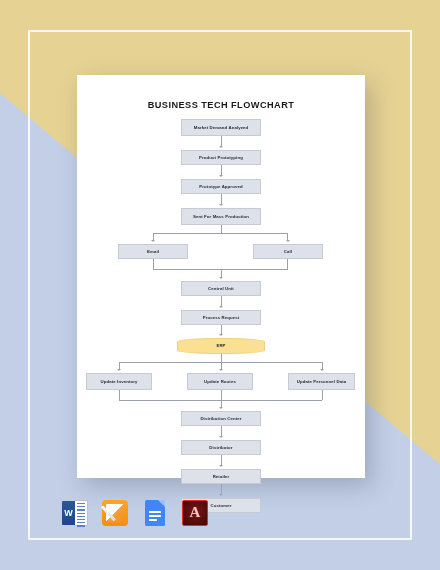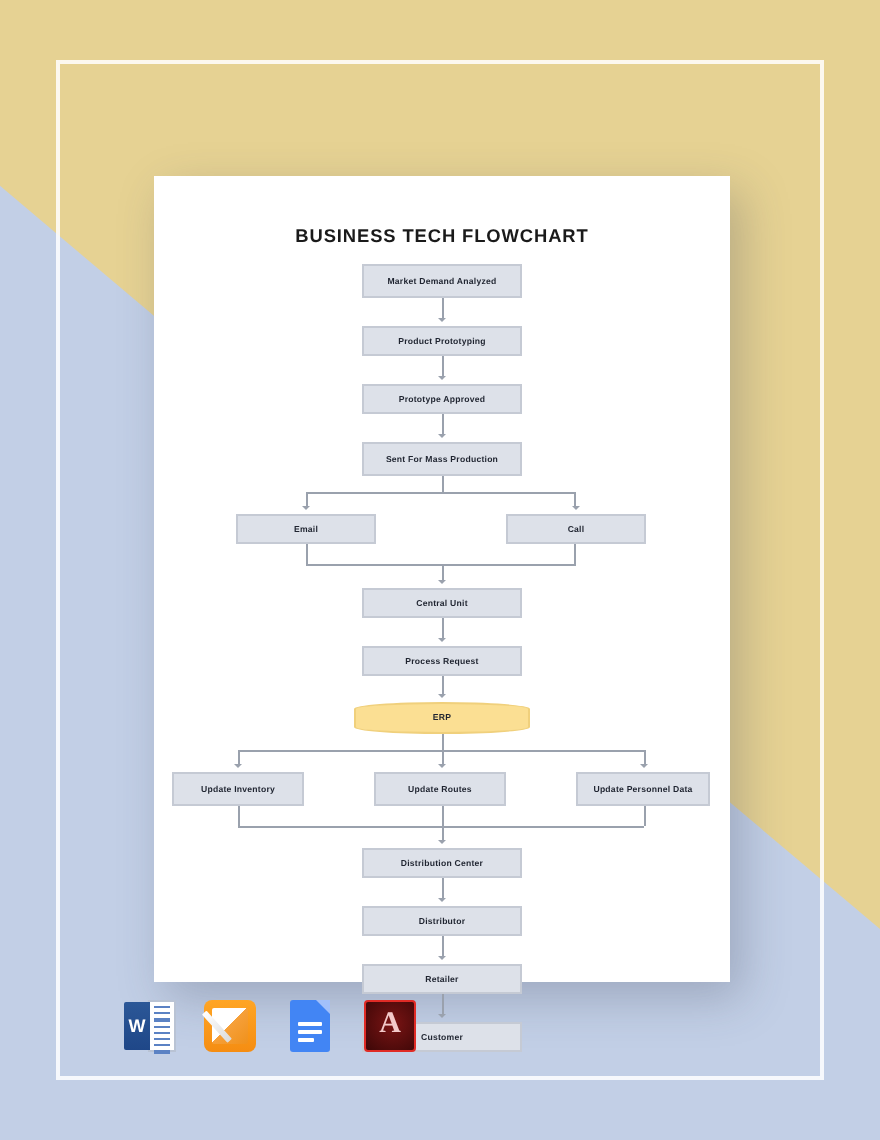--- a/index.html
+++ b/index.html
@@ -33,21 +33,21 @@
     position: absolute;
     left: 28px; top: 30px; right: 28px; bottom: 30px;
     border: 2px solid rgba(255,255,255,0.85);
     box-sizing: border-box;
     pointer-events: none;
   }
 
   
   .paper {
     position: absolute;
-    left: 77px; top: 88px;
+    left: 77px; top: 75px;
     width: 288px; height: 403px;
     background: #ffffff;
     box-shadow: 6px 8px 22px rgba(60,70,90,0.28);
   }
 
   .doc-title {
     position: absolute;
     top: 25px; left: 0; right: 0;
     text-align: center;
     font-size: 9.2px;

